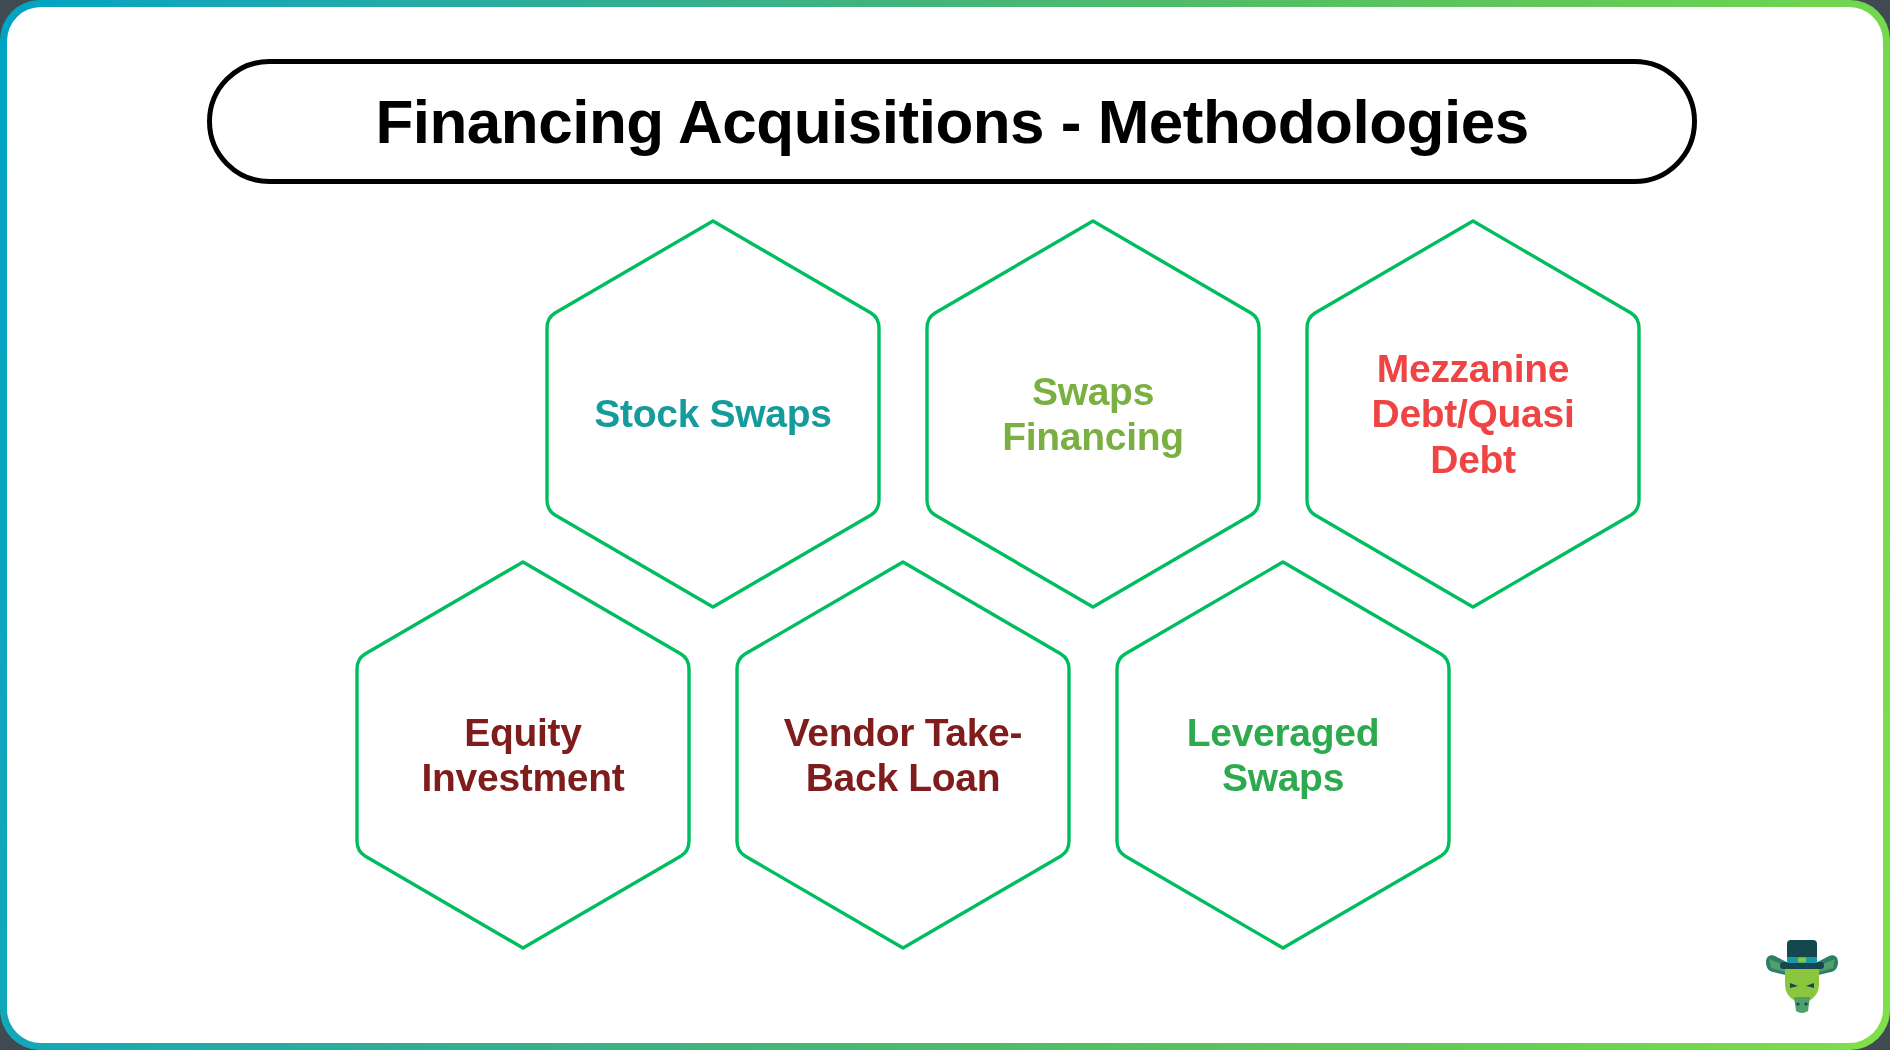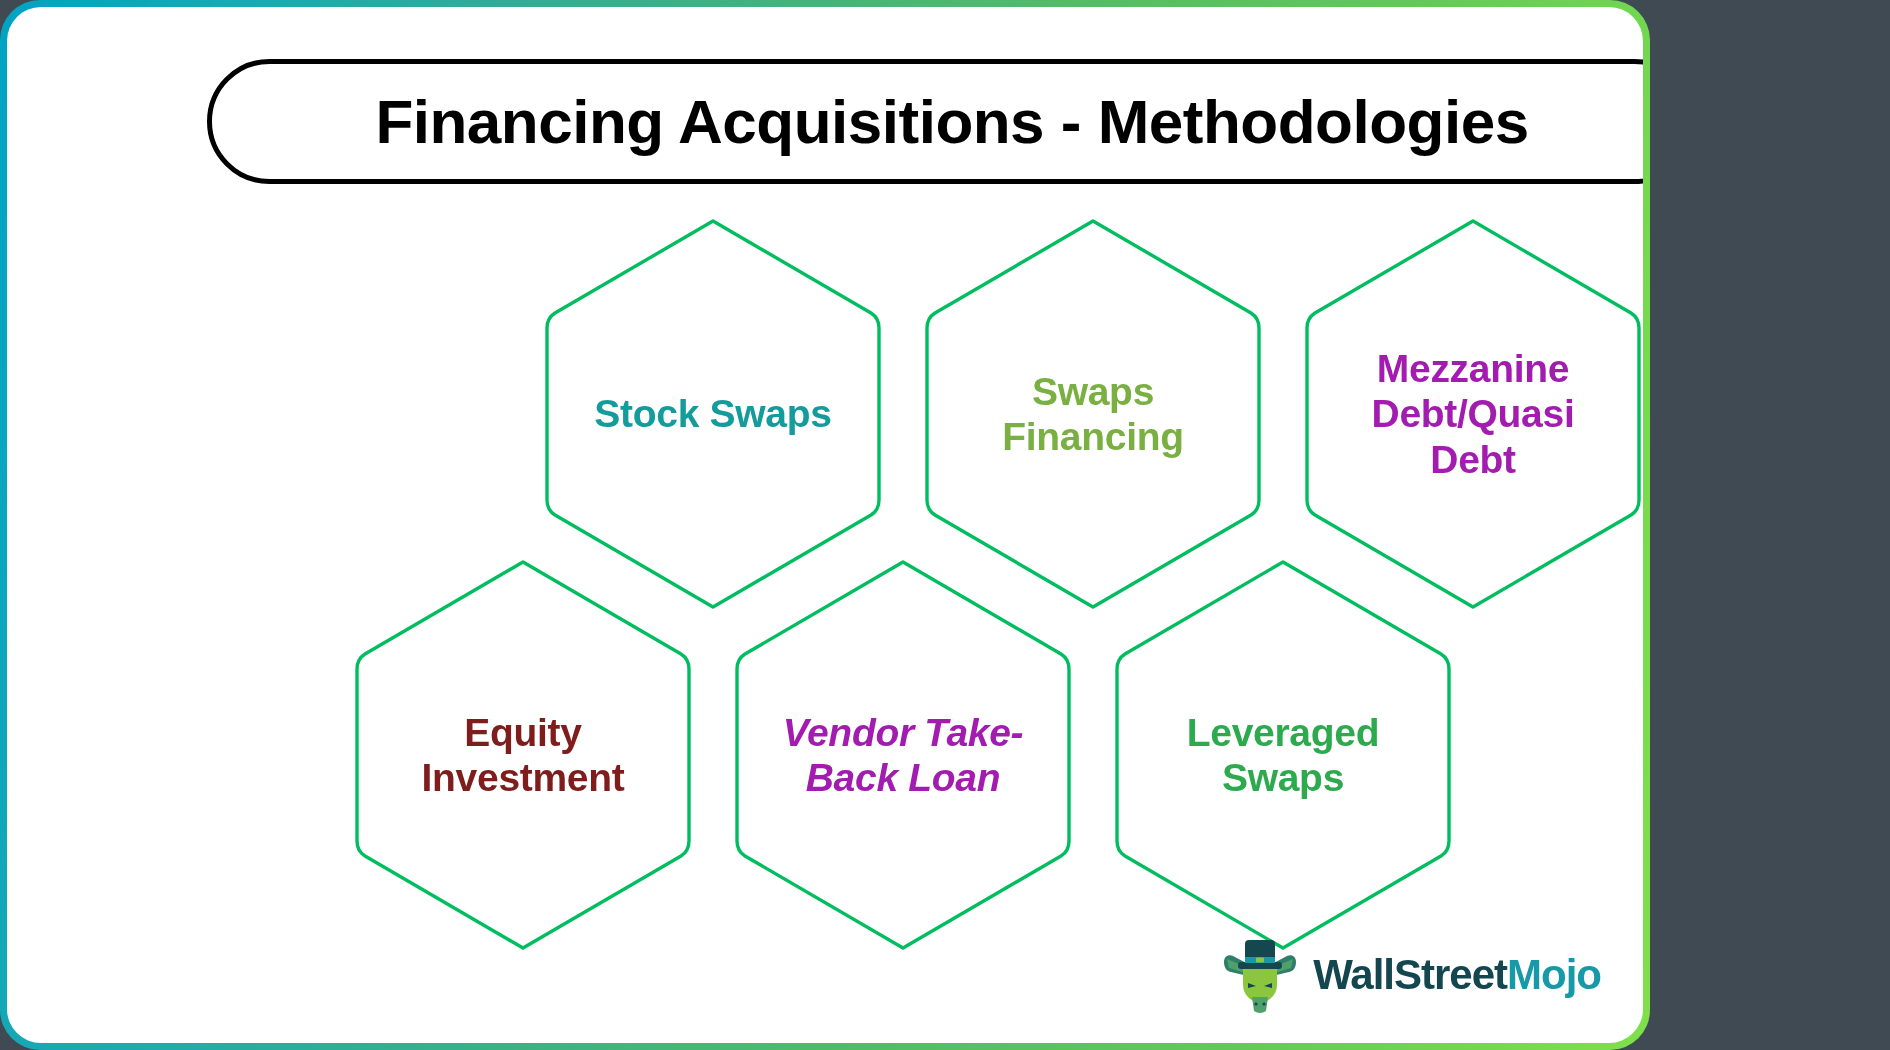--- a/index.html
+++ b/index.html
@@ -4,21 +4,21 @@
 <style>
   * { margin:0; padding:0; box-sizing:border-box; }
   html, body {
     width:1890px; height:1050px;
     background:#3f4a52;
     font-family:"Liberation Sans", sans-serif;
     overflow:hidden;
   }
   #stage {
     position:relative;
-    width:1650px; height:1050px;
+    width:1890px; height:1050px;
     background:#3f4a52;
   }
   
   #frame {
     position:absolute;
     inset:0;
     border-radius:40px;
     background:linear-gradient(100deg,#00a3c4 0%,#19a8b4 12%,#2fae96 28%,#44b579 45%,#55bf63 62%,#63ca57 78%,#74d94e 92%,#7fe04a 100%);
     padding:7px;
   }
@@ -127,35 +127,35 @@
           <svg viewBox="0 0 352 406">
             <path d="M176 10 L334 102 Q342 107 342 117 L342 289 Q342 299 334 304 L176 396 L18 304 Q10 299 10 289 L10 117 Q10 107 18 102 Z" fill="none" stroke="#00bd5f" stroke-width="3.4" stroke-linejoin="round"></path>
           </svg>
           <div class="hex-label" style="color:#7aaf42;">Swaps Financing</div>
         </div>
 
         <div class="hex" style="left:1290px; top:14px;">
           <svg viewBox="0 0 352 406">
             <path d="M176 10 L334 102 Q342 107 342 117 L342 289 Q342 299 334 304 L176 396 L18 304 Q10 299 10 289 L10 117 Q10 107 18 102 Z" fill="none" stroke="#00bd5f" stroke-width="3.4" stroke-linejoin="round"></path>
           </svg>
-          <div class="hex-label" style="color:#a21caf;">Mezzanine Debt/Quasi Debt</div>
+          <div class="hex-label" style="color:#ef4444;">Mezzanine Debt/Quasi Debt</div>
         </div>
 
         <div class="hex" style="left:340px; top:355px;">
           <svg viewBox="0 0 352 406">
             <path d="M176 10 L334 102 Q342 107 342 117 L342 289 Q342 299 334 304 L176 396 L18 304 Q10 299 10 289 L10 117 Q10 107 18 102 Z" fill="none" stroke="#00bd5f" stroke-width="3.4" stroke-linejoin="round"></path>
           </svg>
           <div class="hex-label" style="color:#7f1d1d;">Equity Investment</div>
         </div>
 
         <div class="hex" style="left:720px; top:355px;">
           <svg viewBox="0 0 352 406">
             <path d="M176 10 L334 102 Q342 107 342 117 L342 289 Q342 299 334 304 L176 396 L18 304 Q10 299 10 289 L10 117 Q10 107 18 102 Z" fill="none" stroke="#00bd5f" stroke-width="3.4" stroke-linejoin="round"></path>
           </svg>
-          <div class="hex-label" style="color:#a21caf;font-style:italic;">Vendor Take-Back Loan</div>
+          <div class="hex-label" style="color:#7f1d1d;">Vendor Take-Back Loan</div>
         </div>
 
         <div class="hex" style="left:1100px; top:355px;">
           <svg viewBox="0 0 352 406">
             <path d="M176 10 L334 102 Q342 107 342 117 L342 289 Q342 299 334 304 L176 396 L18 304 Q10 299 10 289 L10 117 Q10 107 18 102 Z" fill="none" stroke="#00bd5f" stroke-width="3.4" stroke-linejoin="round"></path>
           </svg>
           <div class="hex-label" style="color:#2eaa4e;">Leveraged Swaps</div>
         </div>
 
       </div>
@@ -179,20 +179,17 @@
           <path d="M22 34 L56 34 L56 50 Q56 60 46 66 L39 71 L32 66 Q22 60 22 50 Z" fill="#8cc63f"></path>
 
           <path d="M31 62 L47 62 L45 76 Q39 80 33 76 Z" fill="#4fa06a"></path>
 
           <path d="M27 48 L35 51 L27 53 Z" fill="#15474f"></path>
           <path d="M51 48 L43 51 L51 53 Z" fill="#15474f"></path>
 
           <circle cx="35" cy="69" r="1.6" fill="#15474f"></circle>
           <circle cx="43" cy="69" r="1.6" fill="#15474f"></circle>
         </svg>
-        <div id="logo-word">
-          <span class="w-dark">WallStreet</span><span class="w-teal">Mojo</span>
-        </div>
       </div>
 
     </div>
   </div>
 </div>
 
 </body></html>

